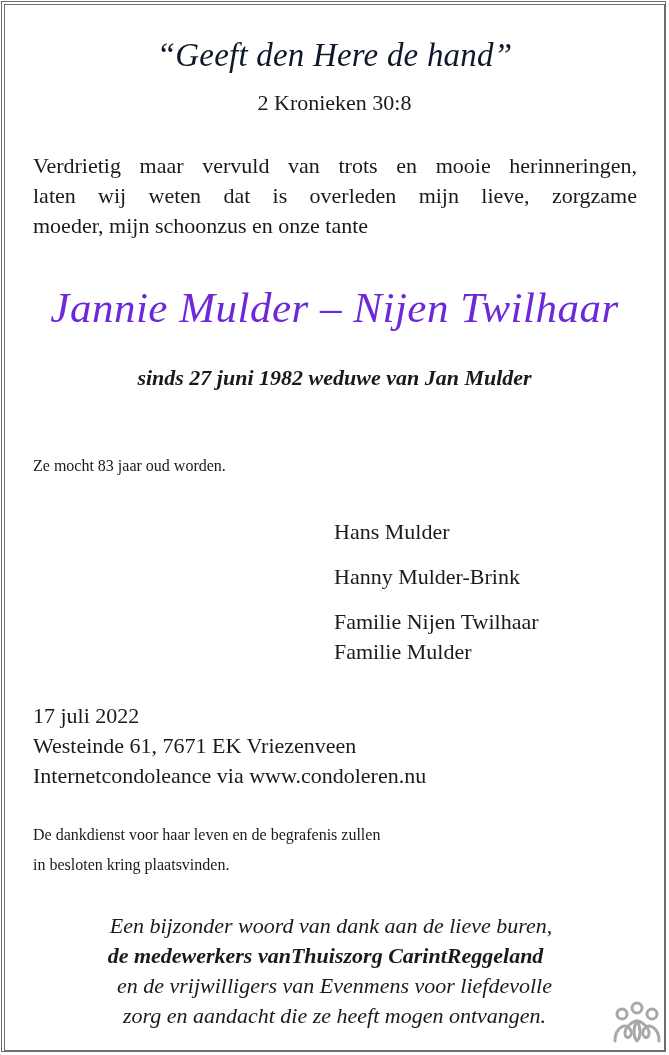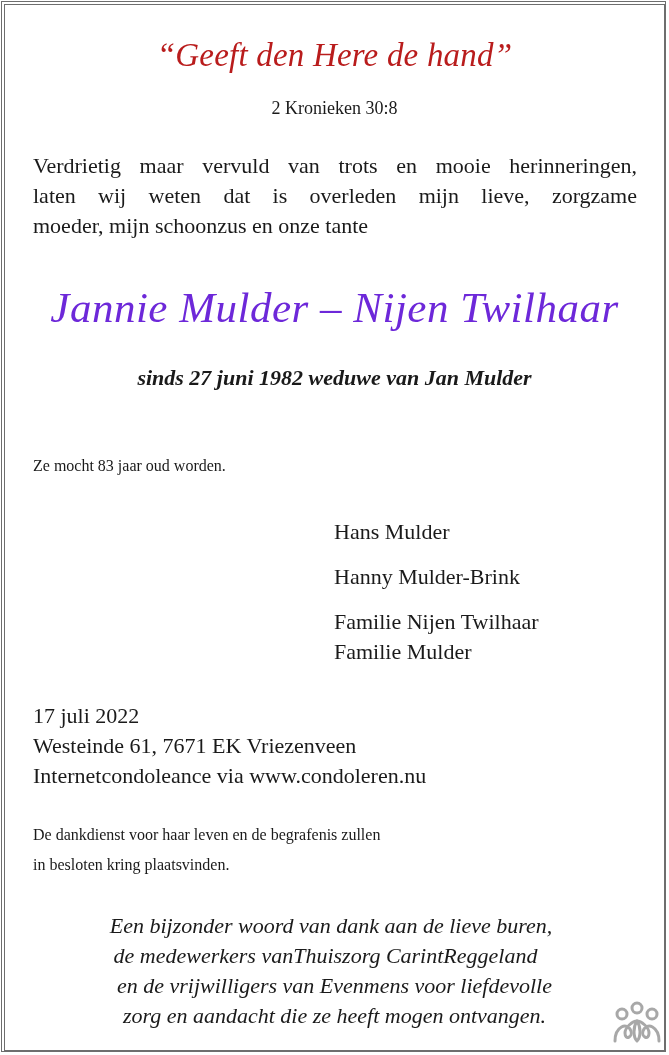--- a/index.html
+++ b/index.html
@@ -31,25 +31,25 @@
     }
     .abs { position: absolute; white-space: nowrap; }
     .center { left: 0; width: 669px; text-align: center; }
 
     .motto {
       top: 37px;
       font-family: "Liberation Serif", serif;
       font-style: italic;
       font-size: 33px;
       letter-spacing: 0.2px;
-      color: #b91c1c;
+      color: #0f172a;
     }
     .verse {
-      top: 98px;
-      font-size: 18px;
+      top: 90px;
+      font-size: 22px;
     }
     .intro {
       left: 33px;
       top: 151px;
       width: 604px;
       font-size: 22px;
       line-height: 30px;
       white-space: normal;
     }
     .intro .line { display: block; text-align: justify; text-align-last: justify; white-space: nowrap; }
@@ -95,21 +95,21 @@
     }
     .service .row { display: block; }
     .thanks {
       top: 911px;
       font-style: italic;
       font-size: 22px;
       line-height: 30px;
     }
     .thanks .row { display: block; }
     .thanks .row.r1 { padding-right: 7px; }
-    .thanks .row.r2 { padding-right: 18px; }
+    .thanks .row.r2 { padding-right: 18px; font-weight: bold; }
     .thanks .row.r4 { padding-right: 0px; }
 
     .family-icon {
       position: absolute;
       left: 611px;
       top: 1001px;
       width: 52px;
       height: 42px;
     }
   </style>

